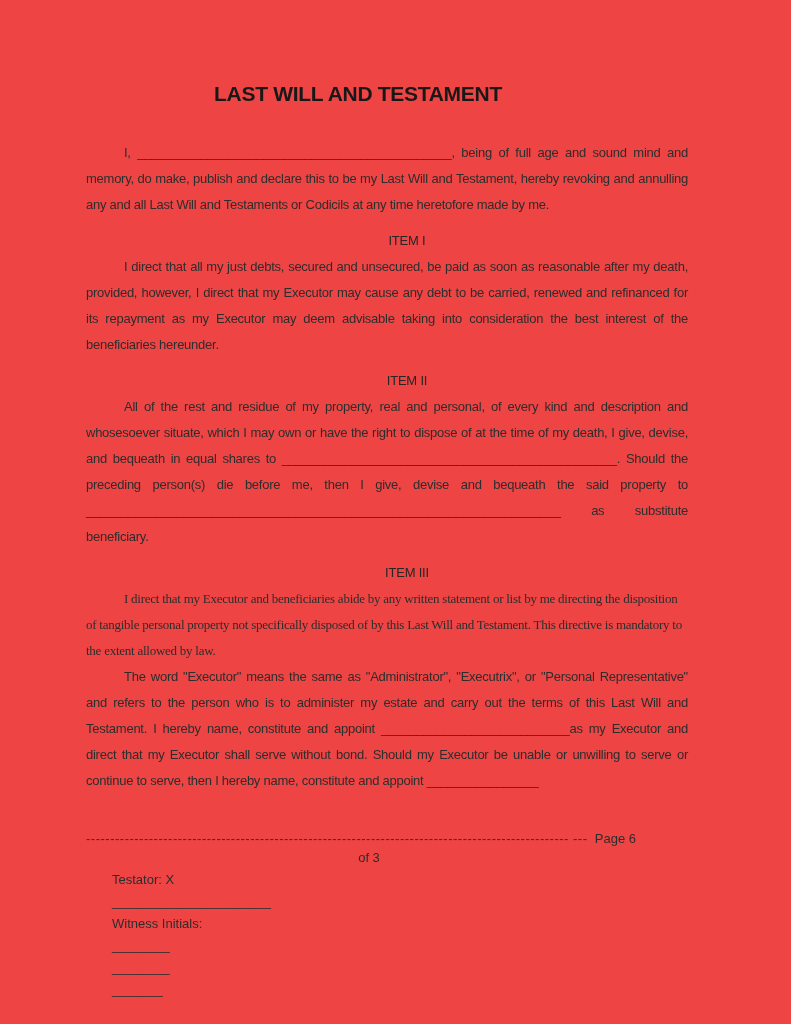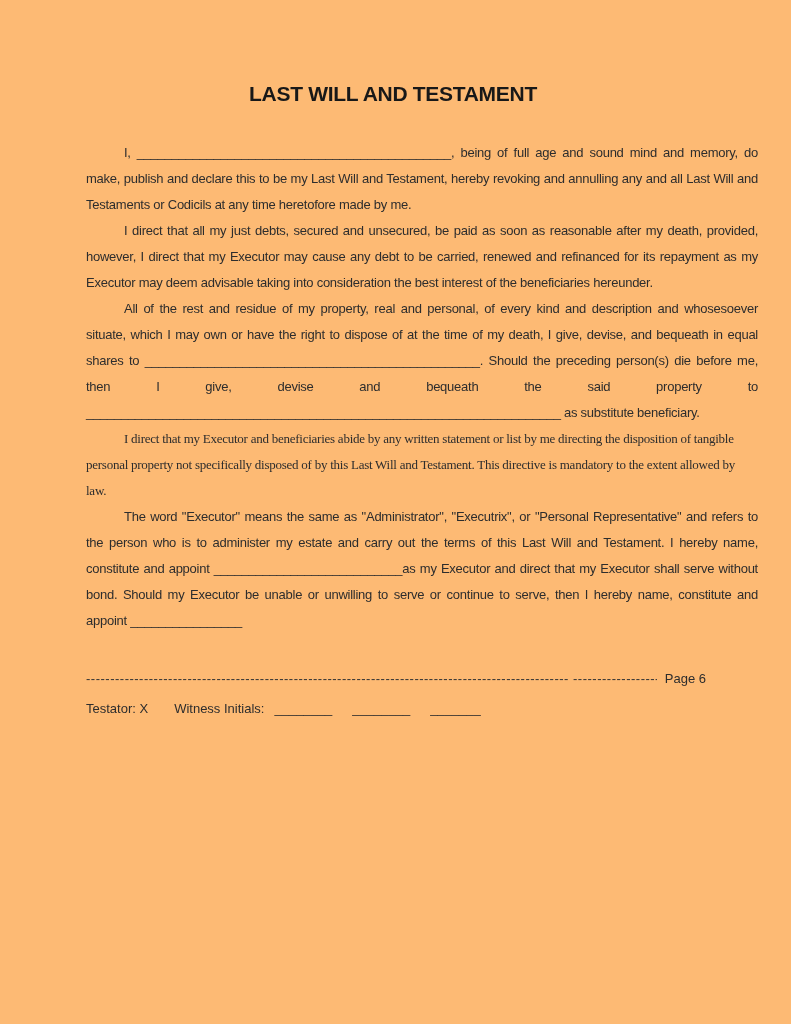--- a/index.html
+++ b/index.html
@@ -8,22 +8,22 @@
     height: 1024px;
     background: #ffffff;
     font-family: "Liberation Sans", "DejaVu Sans", sans-serif;
     color: #2d2d2d;
     overflow: hidden;
   }
   .page {
     box-sizing: border-box;
     width: 791px;
     height: 1024px;
-    padding: 82px 33px 0 86px;
-    background: #fdba74;
+    padding: 82px 103px 0 86px;
+    background: #ef4444;
   }
   .title {
     margin: 0 0 34px 0;
     padding-right: 58px;
     text-align: center;
     font-size: 21px;
     font-weight: 700;
     letter-spacing: -0.3px;
     color: #181818;
   }
@@ -76,50 +76,56 @@
   .of-row {
     text-align: center;
     padding-right: 36px;
     line-height: 19px;
   }
   .sig-row {
     display: flex;
     align-items: baseline;
     white-space: nowrap;
     line-height: 22px;
-    margin-top: 10px;
+    margin-top: 2px;
+    flex-direction: column;
   }
   .witness-label { margin-left: 26px; }
   .wblank { margin-left: 10px; }
   .wblank + .wblank { margin-left: 20px; }
 </style>
 </head>
 <body>
 
 <div class="page">
 
   <h1 class="title">LAST WILL AND TESTAMENT</h1>
 
   <p class="par">I, _____________________________________________, being of full age and sound mind and memory, do make, publish and declare this to be my Last Will and Testament, hereby revoking and annulling any and all Last Will and Testaments or Codicils at any time heretofore made by me.</p>
 
+  <h2 class="item-h">ITEM I</h2>
   <p class="par">I direct that all my just debts, secured and unsecured, be paid as soon as reasonable after my death, provided, however, I direct that my Executor may cause any debt to be carried, renewed and refinanced for its repayment as my Executor may deem advisable taking into consideration the best interest of the beneficiaries hereunder.</p>
 
+  <h2 class="item-h">ITEM II</h2>
   <p class="par">All of the rest and residue of my property, real and personal, of every kind and description and whosesoever situate, which I may own or have the right to dispose of at the time of my death, I give, devise, and bequeath in equal shares to ________________________________________________. Should the preceding person(s) die before me, then I give, devise and bequeath the said property to ____________________________________________________________________ as substitute beneficiary.</p>
 
+  <h2 class="item-h">ITEM III</h2>
   <p class="par ragged">I direct that my Executor and beneficiaries abide by any written statement or list by me directing the disposition of tangible personal property not specifically disposed of by this Last Will and Testament. This directive is mandatory to the extent allowed by law.</p>
 
   <p class="par">The word "Executor" means the same as "Administrator", "Executrix", or "Personal Representative" and refers to the person who is to administer my estate and carry out the terms of this Last Will and Testament. I hereby name, constitute and appoint ___________________________as my Executor and direct that my Executor shall serve without bond. Should my Executor be unable or unwilling to serve or continue to serve, then I hereby name, constitute and appoint ________________</p>
 
   <div class="footer">
     <div class="dash-row">
       <span class="dash-fill">---------------------------------------------------------------------------------------------------- ----------------------------------------</span>
       <span class="page-label">Page 6</span>
     </div>
+    <div class="of-row">of 3</div>
     <div class="sig-row">
       <span>Testator: X</span>
+      <span>______________________</span>
       <span class="witness-label">Witness Initials:</span>
       <span class="wblank">________</span>
       <span class="wblank">________</span>
       <span class="wblank">_______</span>
     </div>
   </div>
 
 </div>
 
 </body></html>

